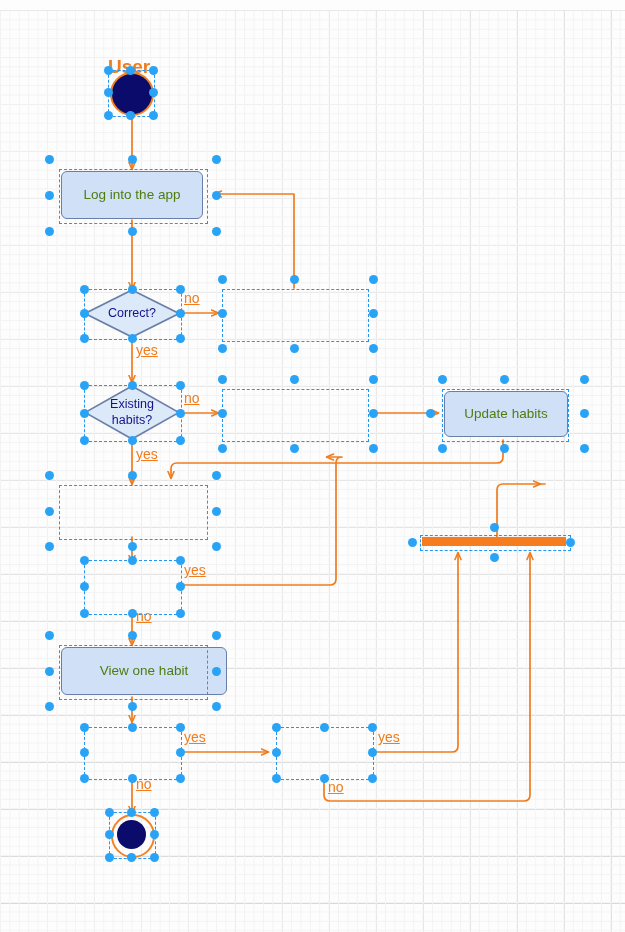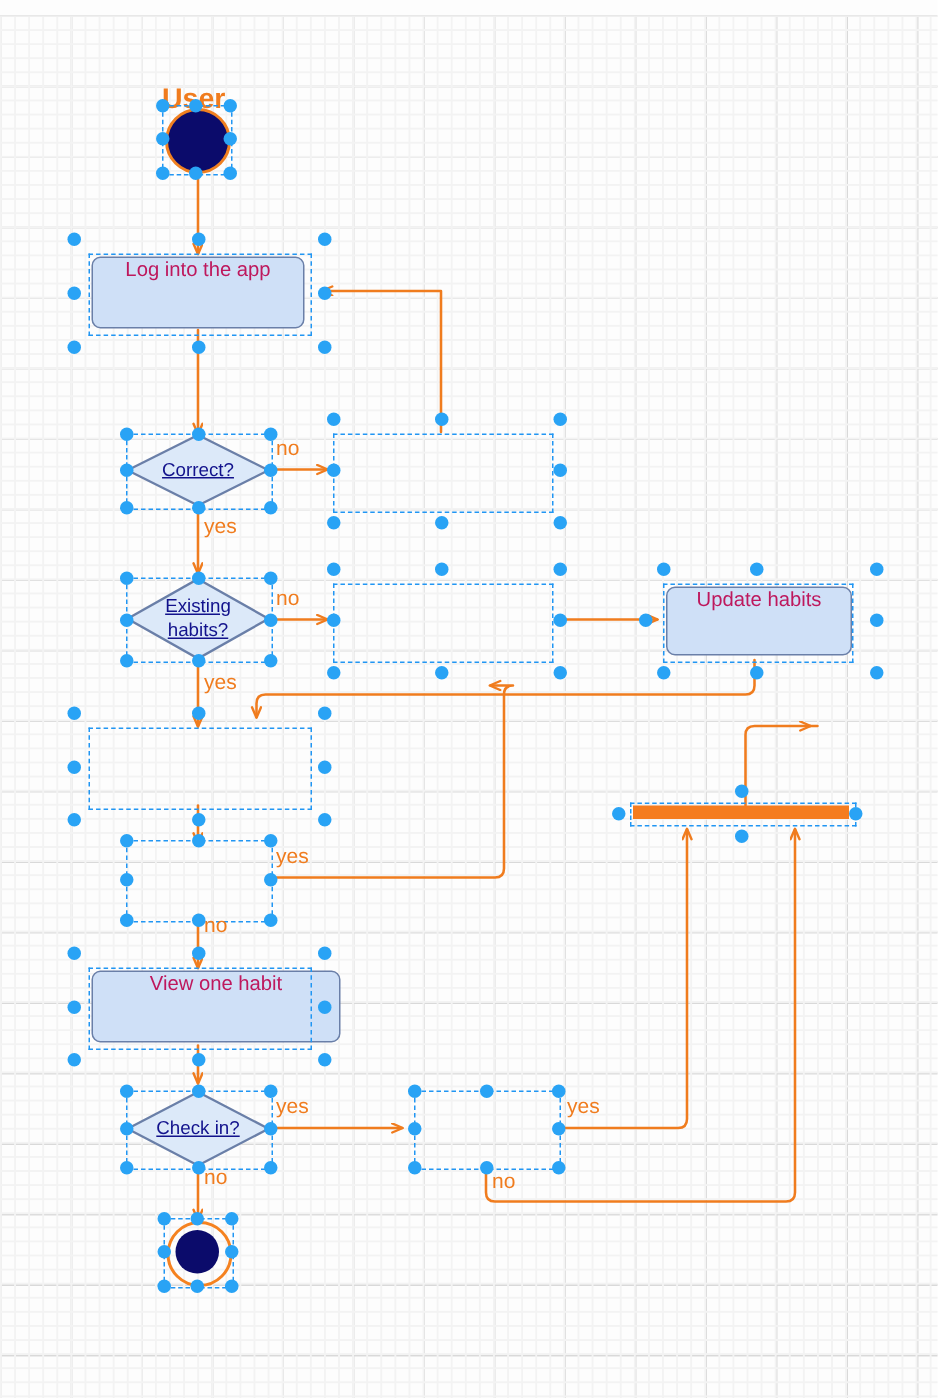--- a/index.html
+++ b/index.html
@@ -59,23 +59,23 @@
     position: absolute;
     z-index: 3;
     box-sizing: border-box;
   }
   
   .action {
     background: #cfe0f7;
     border: 1.6px solid #6a7fa8;
     border-radius: 6px;
     display: flex;
-    align-items: flex-start;
+    align-items: center;
     justify-content: center;
-    color: #be185d;
+    color: #4d7c0f;
     font-size: 13.5px;
     text-align: center;
     line-height: 1.15;
   }
   
   .decision {
     position: absolute;
     z-index: 3;
   }
   .decision .dia-shape {
@@ -88,21 +88,20 @@
     left: 0; top: 0;
     width: 100%; height: 100%;
     display: flex;
     align-items: center;
     justify-content: center;
     color: #12128c;
     font-size: 12.5px;
     text-align: center;
     line-height: 1.25;
     white-space: pre-line;
-    text-decoration: underline;
   }
   
   .initial-node, .final-node {
     position: absolute;
     z-index: 3;
     border-radius: 50%;
   }
   .initial-node {
     background: #0b0b6b;
     border: 2.5px solid #f08020;
@@ -141,20 +140,21 @@
     background: #29a3f5;
     z-index: 5;
   }
   
   .edge-label {
     position: absolute;
     color: #f07c1e;
     font-size: 14px;
     z-index: 4;
     white-space: nowrap;
+    text-decoration: underline;
   }
   
   .actor-title {
     position: absolute;
     color: #f07c1e;
     font-size: 19px;
     font-weight: bold;
     z-index: 2;
     white-space: nowrap;
   }
@@ -342,26 +342,20 @@
   <div class="sel-box" style="left:59px; top:645px; width:147px; height:53px;"></div>
   <div class="handle" style="left:49px;  top:635px;"></div>
   <div class="handle" style="left:132px; top:635px;"></div>
   <div class="handle" style="left:216px; top:635px;"></div>
   <div class="handle" style="left:49px;  top:671px;"></div>
   <div class="handle" style="left:216px; top:671px;"></div>
   <div class="handle" style="left:49px;  top:706px;"></div>
   <div class="handle" style="left:132px; top:706px;"></div>
   <div class="handle" style="left:216px; top:706px;"></div>
 
-  <div class="decision" style="left:84px; top:727px; width:96px; height:51px;">
-    <svg class="dia-shape" viewBox="0 0 96 51" preserveAspectRatio="none" xmlns="http://www.w3.org/2000/svg">
-      <polygon points="48,1 95,25.5 48,50 1,25.5" fill="#dce9f9" stroke="#6a7fa8" stroke-width="1.6"></polygon>
-    </svg>
-    <div class="dia-label">Check in?</div>
-  </div>
   <div class="sel-box" style="left:84px; top:727px; width:96px; height:51px;"></div>
   <div class="handle" style="left:84px;  top:727px;"></div>
   <div class="handle" style="left:132px; top:727px;"></div>
   <div class="handle" style="left:180px; top:727px;"></div>
   <div class="handle" style="left:84px;  top:752px;"></div>
   <div class="handle" style="left:180px; top:752px;"></div>
   <div class="handle" style="left:84px;  top:778px;"></div>
   <div class="handle" style="left:132px; top:778px;"></div>
   <div class="handle" style="left:180px; top:778px;"></div>
 

